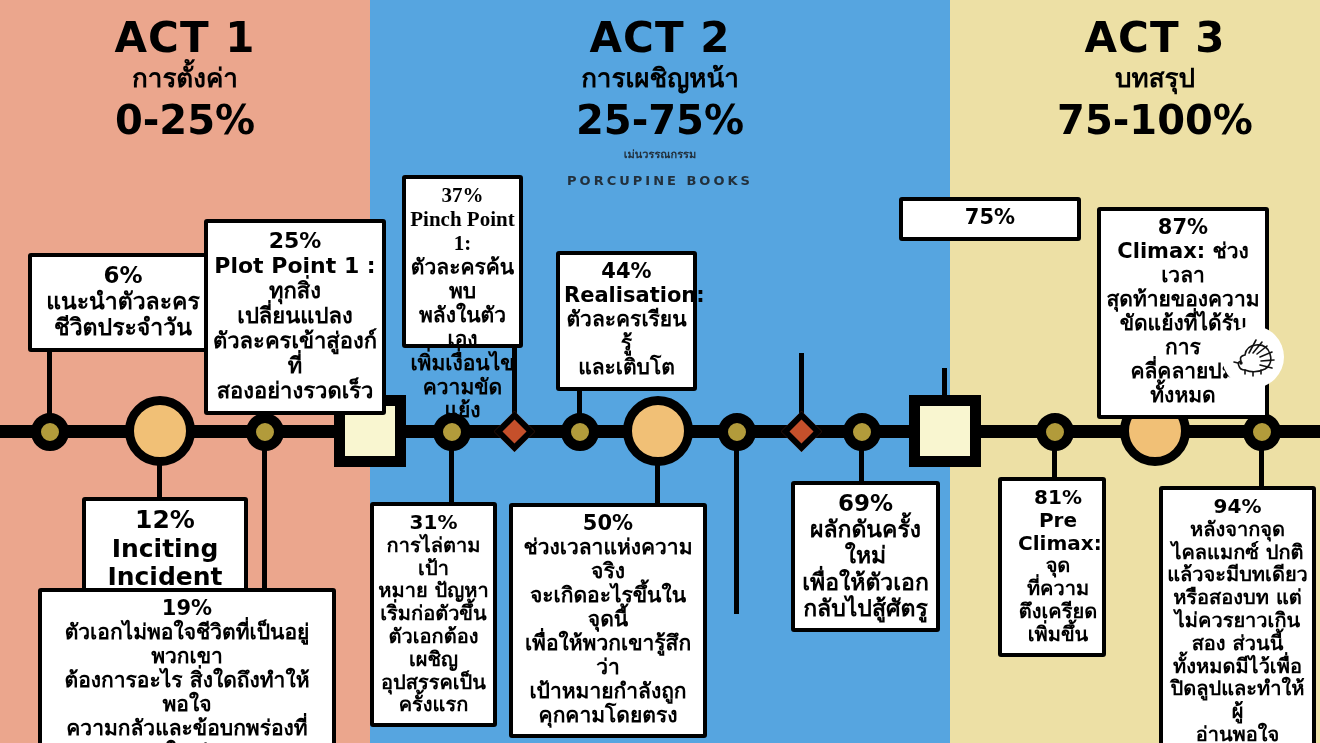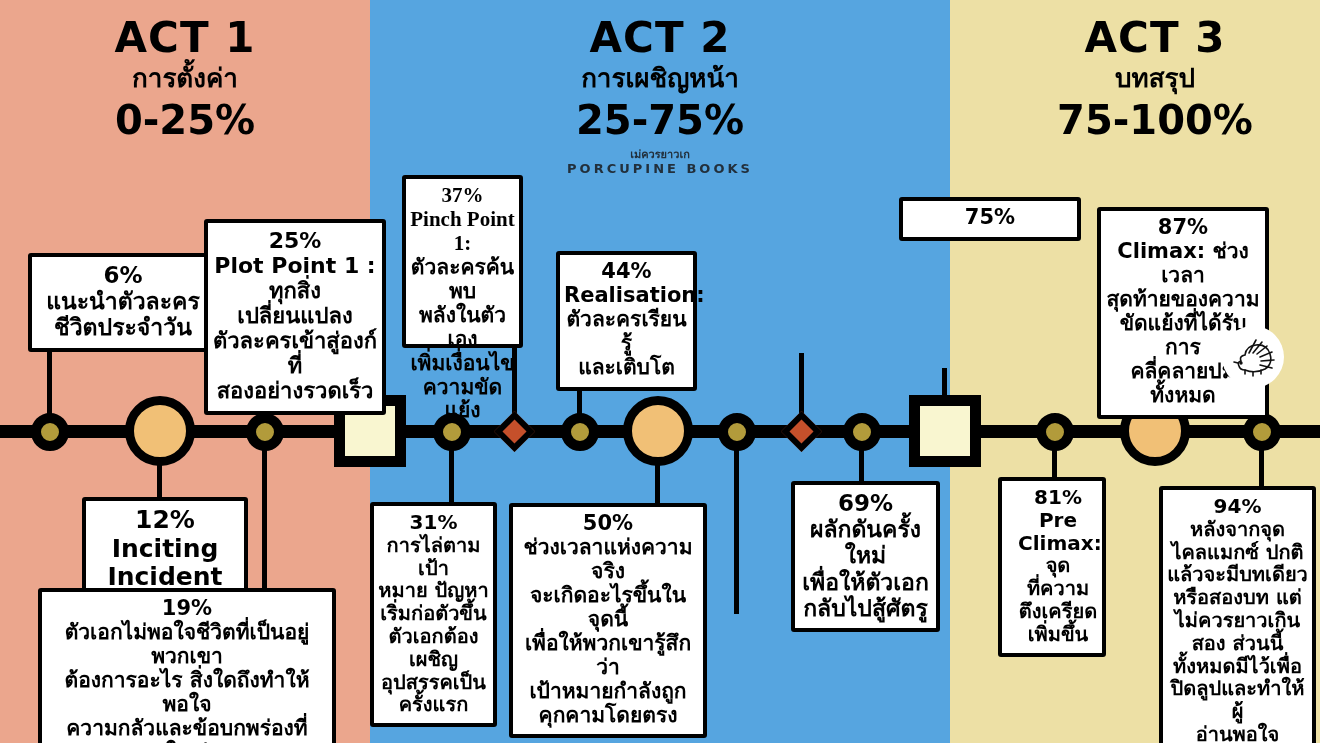--- a/index.html
+++ b/index.html
@@ -23,21 +23,21 @@
   .act-header { position:absolute; top:14px; text-align:center; }
   .act-header .t  { font-size:42px; line-height:1.15; letter-spacing:1px; }
   .act-header .s  { font-size:26px; line-height:1.3; }
   .act-header .r  { font-size:40px; line-height:1.2; }
   .h1 { left:0px;   width:370px; }
   .h2 { left:370px; width:580px; }
   .h3 { left:968px; width:374px; }
 
   .brand { position:absolute; left:370px; top:148px; width:580px; text-align:center; color:#22303C; }
   .brand .thai  { font-size:11px; font-weight:bold; line-height:1.2; }
-  .brand .latin { font-size:13px; font-weight:bold; letter-spacing:3px; line-height:1.3; }
+  .brand .latin { font-size:13px; font-weight:bold; letter-spacing:3px; line-height:1.3;margin-top:12px; }
 
   .timeline { position:absolute; left:0; top:425px; width:1320px; height:13px; background:#000; z-index:1; }
 
   .connector { position:absolute; width:5px; background:#000; z-index:2; }
 
   .node { position:absolute; z-index:3; box-sizing:content-box; }
   .node.dot    { width:18px; height:18px; border:10px solid #000; border-radius:50%; background:#B29B3B; }
   .node.big    { width:52px; height:52px; border:9px  solid #000; border-radius:50%; background:#F1C076; }
   .node.square { width:50px; height:50px; border:11px solid #000; background:#F9F6D0; }
   .node.diamond{ width:17px; height:17px; border:6px  solid #000; background:#C5502B; transform:rotate(45deg); }
@@ -78,21 +78,21 @@
     <div class="s">การเผชิญหน้า</div>
     <div class="r">25-75%</div>
   </div>
   <div class="act-header h3">
     <div class="t">ACT 3</div>
     <div class="s">บทสรุป</div>
     <div class="r">75-100%</div>
   </div>
 
   <div class="brand">
-    <div class="thai">เม่ควรยาวเก</div>
+    <div class="thai">เม่นวรรณกรรม</div>
     <div class="latin">PORCUPINE BOOKS</div>
   </div>
 
   <div class="timeline"></div>
 
   <div class="connector" style="left:47px;  top:338px; height:94px;"></div>
   <div class="connector" style="left:157px; top:432px; height:68px;"></div>
   <div class="connector" style="left:262px; top:432px; height:160px;"></div>
   <div class="connector" style="left:367px; top:358px; height:74px;"></div>
   <div class="connector" style="left:449px; top:432px; height:74px;"></div>

